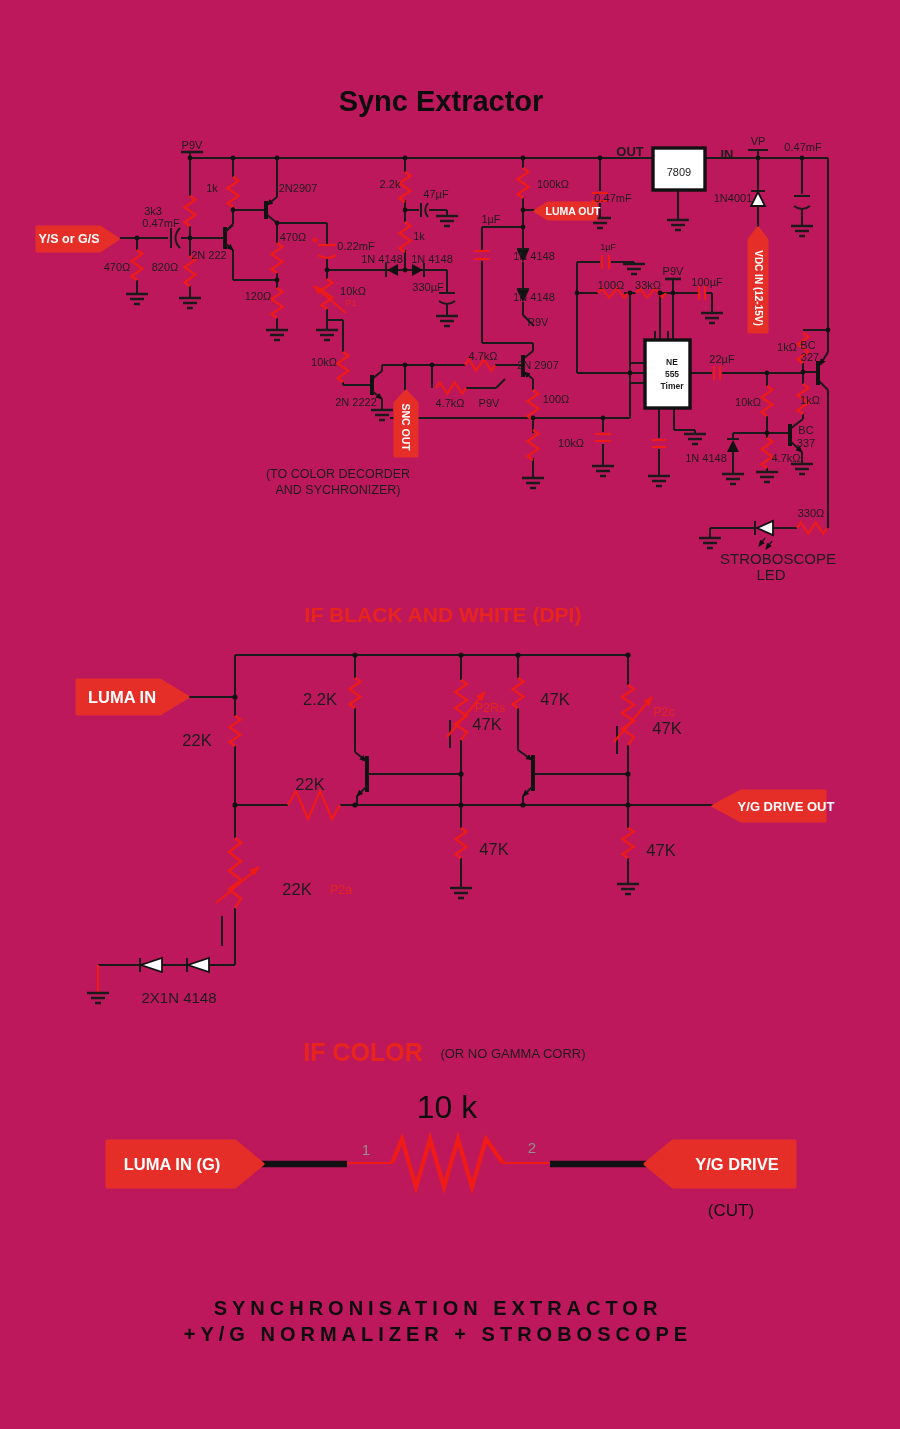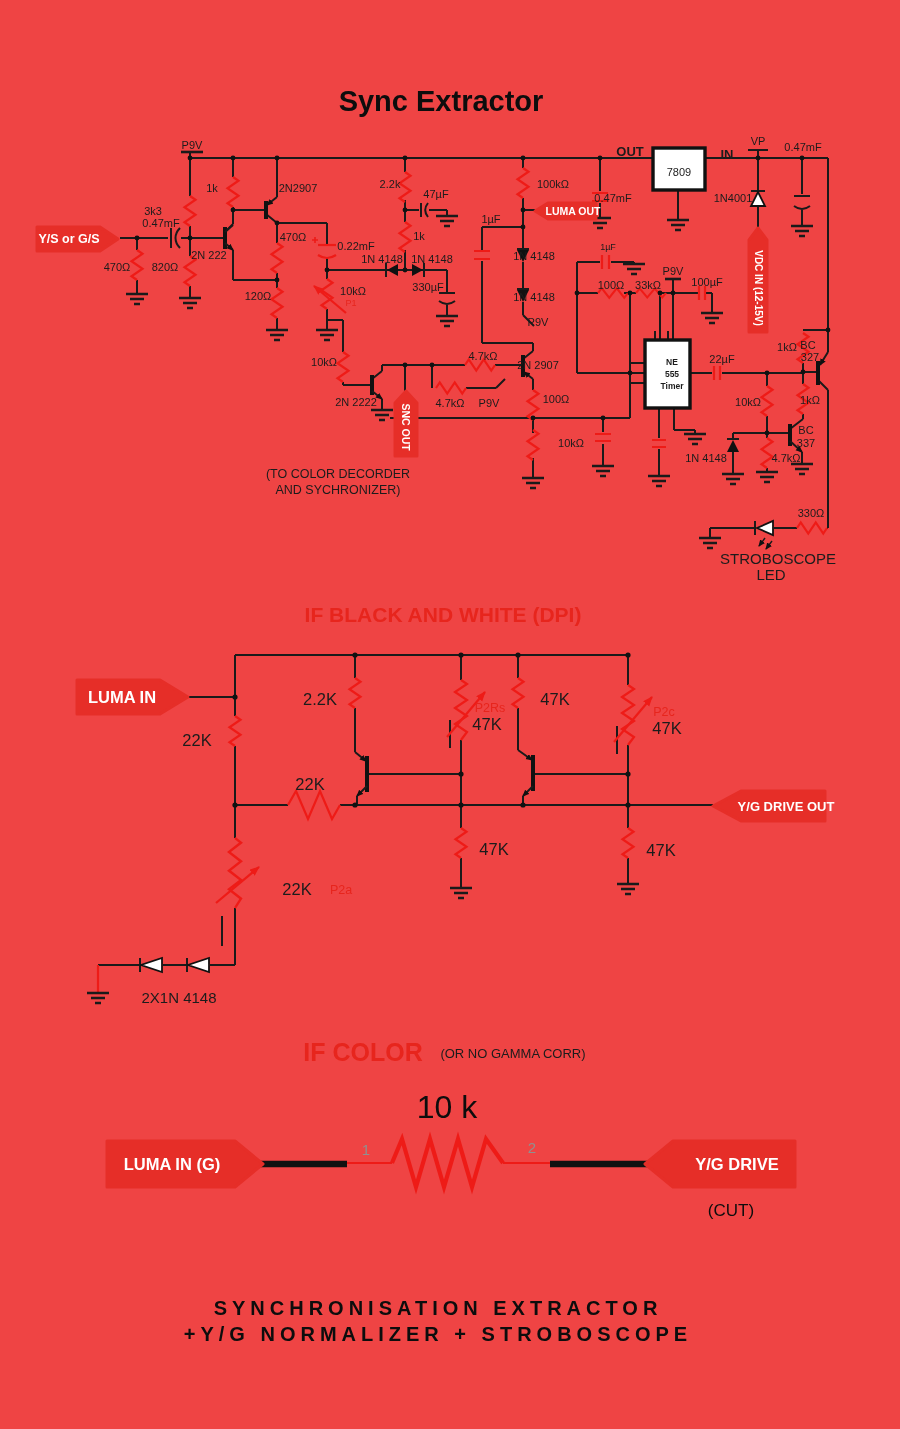--- a/index.html
+++ b/index.html
@@ -1,16 +1,16 @@
 <!DOCTYPE html>
 <html><head>
 <meta charset="utf-8">
 <style>
   html,body{margin:0;padding:0;background:#ffffff;}
-  .page{position:relative;width:900px;height:1429px;background:#ef4444;overflow:hidden;
+  .page{position:relative;width:900px;height:1429px;background:#be185d;overflow:hidden;
         font-family:"Liberation Sans",sans-serif;}
   svg text{font-family:"Liberation Sans",sans-serif;fill:#1c1c1c;font-size:11px;
            text-anchor:middle;dominant-baseline:central;}
   .w{stroke:#1a1a1a;stroke-width:2;fill:none;}
   .w25{stroke:#1a1a1a;stroke-width:2.6;fill:none;}
   .w6{stroke:#111;stroke-width:6.5;fill:none;}
   .r{stroke:#ee1b17;stroke-width:2.2;fill:none;}
   .r15{stroke:#ee1b17;stroke-width:1.6;fill:none;}
   .rbig{stroke:#ee1b17;stroke-width:4.2;fill:none;stroke-linejoin:miter;}
   .bar{stroke:#111;stroke-width:4;fill:none;}

